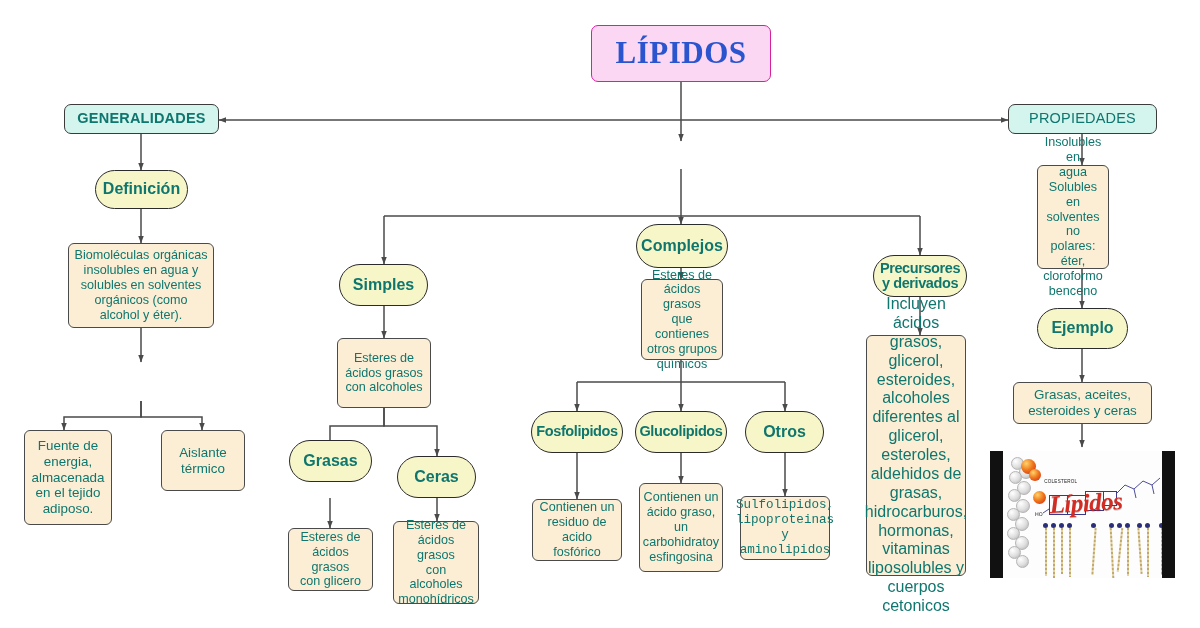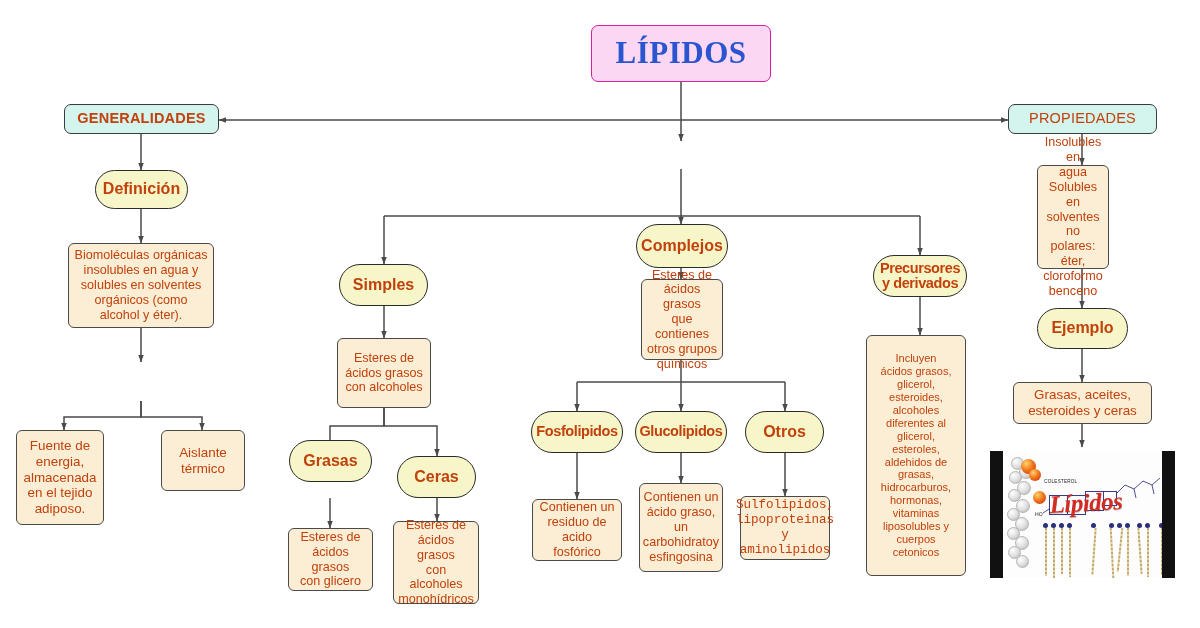--- a/index.html
+++ b/index.html
@@ -19,21 +19,21 @@
     width: 1200px; height: 628px;
     pointer-events: none;
   }
   .node {
     position: absolute;
     display: flex;
     align-items: center;
     justify-content: center;
     text-align: center;
     border: 1.6px solid #3b3b3b;
-    color: #c2410c;
+    color: #0f766e;
     line-height: 1.18;
     white-space: pre-line;
     z-index: 2;
   }
   
   .title-node {
     background: #fbd7f4;
     border: 1.8px solid #d6219e;
     border-radius: 7px;
     color: #2a55cf;
@@ -60,21 +60,21 @@
   }
   .oval-node.tight { font-size: 14.5px; letter-spacing: -0.4px; }
   .text-node {
     background: #fbeed5;
     border: 1.6px solid #4a4a4a;
     border-radius: 6px;
     font-size: 12.6px;
     padding: 3px 4px;
     font-weight: normal;
   }
-  .text-node.sm { font-size: 11px; }
+  .text-node.sm { font-size: 16px; }
   .text-node.lg { font-size: 13.4px; }
   
   .picture {
     position: absolute;
     z-index: 2;
     background: #ffffff;
     overflow: hidden;
   }
   .pic-bar {
     position: absolute; top: 0; height: 100%;
@@ -191,21 +191,21 @@
 
   <div class="node header-node" style="left:64px; top:104px; width:155px; height:30px;">GENERALIDADES</div>
   <div class="node header-node regular" style="left:1008px; top:104px; width:149px; height:30px;">PROPIEDADES</div>
 
   <div class="node oval-node" style="left:95px; top:170px; width:93px; height:39px;">Definición</div>
   <div class="node text-node" style="left:68px; top:243px; width:146px; height:85px;">Biomoléculas orgánicas
 insolubles en agua y
 solubles en solventes
 orgánicos (como
 alcohol y éter).</div>
-  <div class="node text-node lg" style="left:16px; top:430px; width:88px; height:95px;">Fuente de
+  <div class="node text-node lg" style="left:24px; top:430px; width:88px; height:95px;">Fuente de
 energia,
 almacenada
 en el tejido
 adiposo.</div>
   <div class="node text-node lg" style="left:161px; top:430px; width:84px; height:61px;">Aislante
 térmico</div>
 
   <div class="node oval-node" style="left:339px; top:264px; width:89px; height:42px;">Simples</div>
   <div class="node text-node" style="left:337px; top:338px; width:94px; height:70px;">Esteres de
 ácidos grasos

